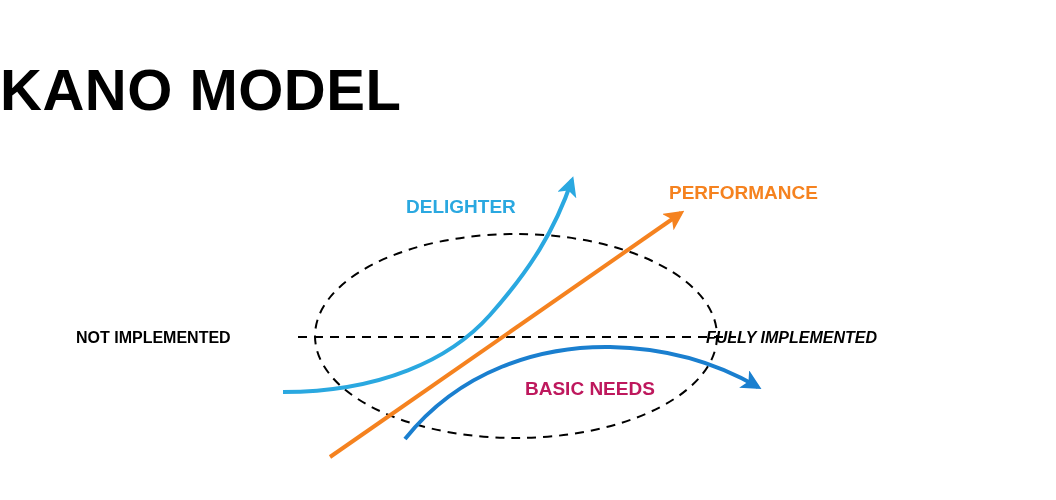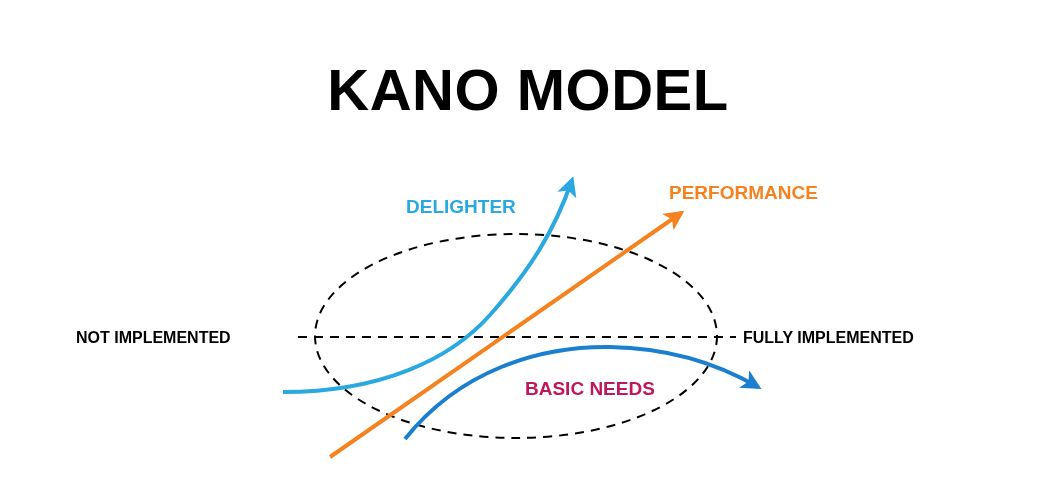--- a/index.html
+++ b/index.html
@@ -1,18 +1,18 @@
 <!DOCTYPE html>
 <html><head>
 <meta charset="utf-8">
 <style>
   html, body { margin: 0; padding: 0; background: #ffffff; }
   body { width: 1056px; height: 500px; position: relative; overflow: hidden;
          font-family: "Liberation Sans", "DejaVu Sans", sans-serif; }
-  .title { position: absolute; left: 0; width: 1056px; top: 52px; text-align: center;
+  .title { position: absolute; left: 0; width: 1056px; top: 52px; 
            font-size: 58px; font-weight: 700; color: #000; letter-spacing: 0.5px; line-height: 76px; }
   .label { position: absolute; font-weight: 700; white-space: nowrap; line-height: 22px; }
   .axis-label { font-size: 16px; color: #000; }
   .cat-label { font-size: 19px; }
   svg.diagram { position: absolute; left: 0; top: 0; }
 </style>
 </head>
 <body>
 
 <div class="title">KANO MODEL</div>
@@ -35,17 +35,17 @@
   <line x1="298" y1="337" x2="736" y2="337" stroke="#000" stroke-width="2" stroke-dasharray="9,7"></line>
 
   <path d="M330,457 L681,213" fill="none" stroke="#f5821f" stroke-width="4" stroke-linecap="butt" marker-end="url(#arrow-performance)"></path>
 
   <path d="M283,392 C380,392 450,360 490,315 C530,270 555,230 572,180" fill="none" stroke="#2aa8e0" stroke-width="4" stroke-linecap="butt" marker-end="url(#arrow-delighter)"></path>
 
   <path d="M405,439 C460,370 540,346 610,347 C670,348 720,365 758,387" fill="none" stroke="#1a7fcf" stroke-width="4" stroke-linecap="butt" marker-end="url(#arrow-basic)"></path>
 </svg>
 
 <div class="label axis-label" style="left:76px; top:327px;">NOT IMPLEMENTED</div>
-<div class="label axis-label" style="left:743px; top:327px;">FULLY IMPLEMENTED</div>
+<div class="label axis-label" style="left:706px; top:327px;font-style:italic;">FULLY IMPLEMENTED</div>
 
 <div class="label cat-label" style="left:406px; top:196px; color:#2aa8e0;">DELIGHTER</div>
 <div class="label cat-label" style="left:669px; top:182px; color:#f5821f;">PERFORMANCE</div>
 <div class="label cat-label" style="left:525px; top:378px; color:#be185d;">BASIC NEEDS</div>
 
 </body></html>

